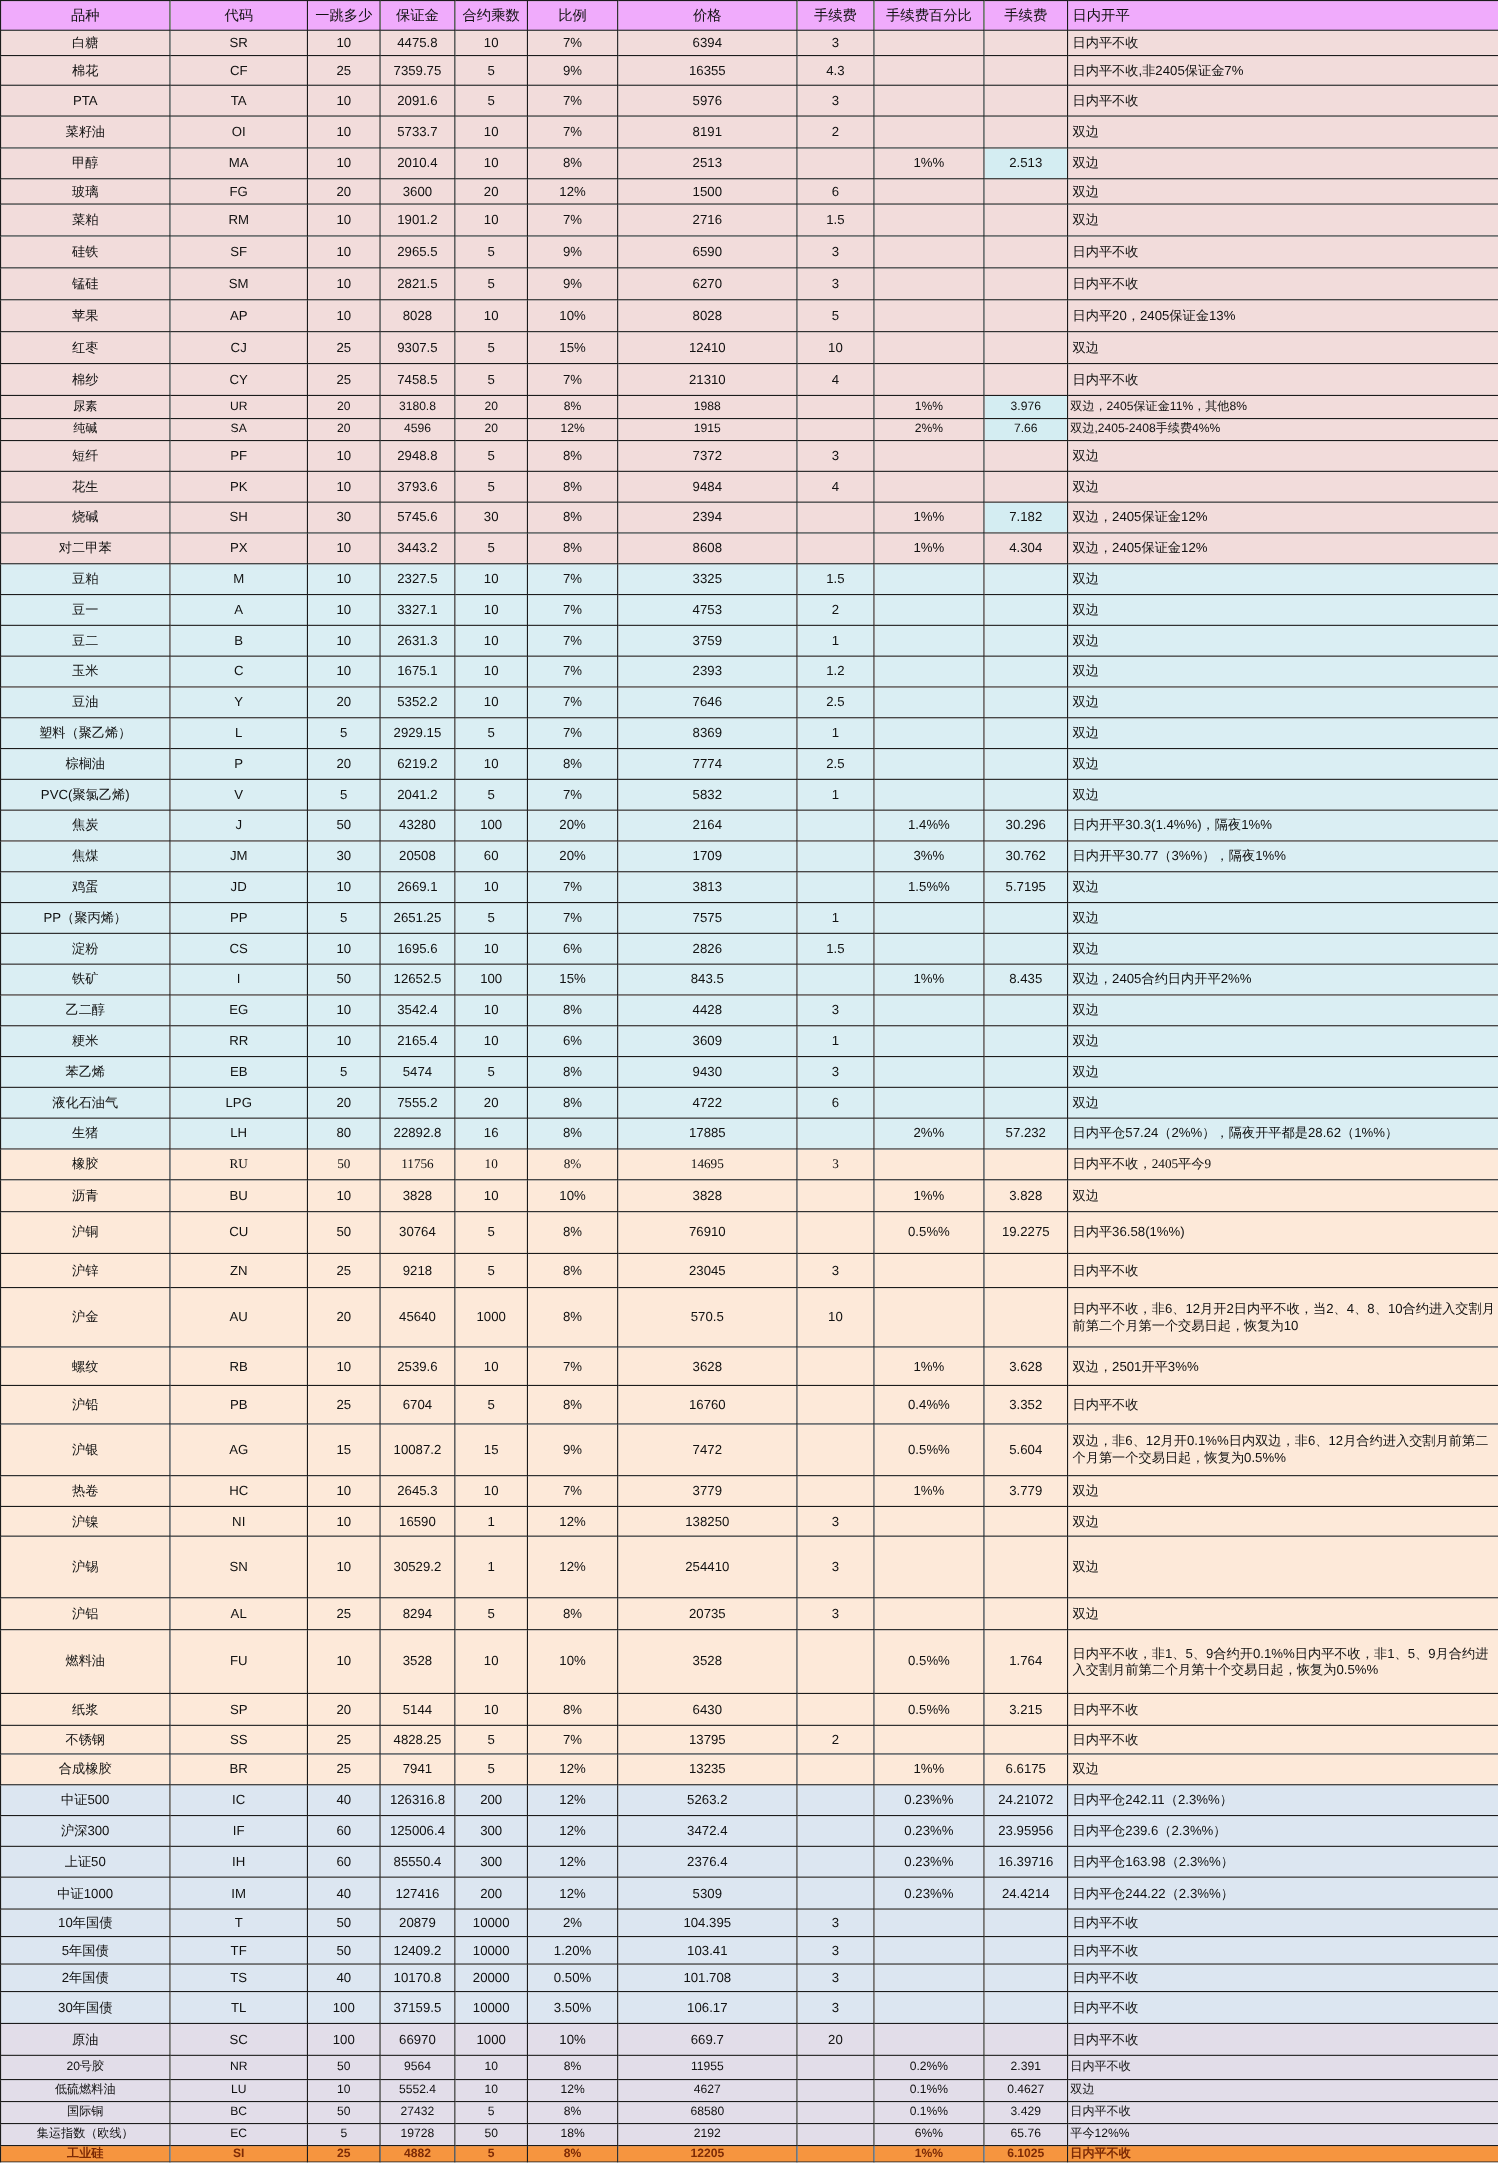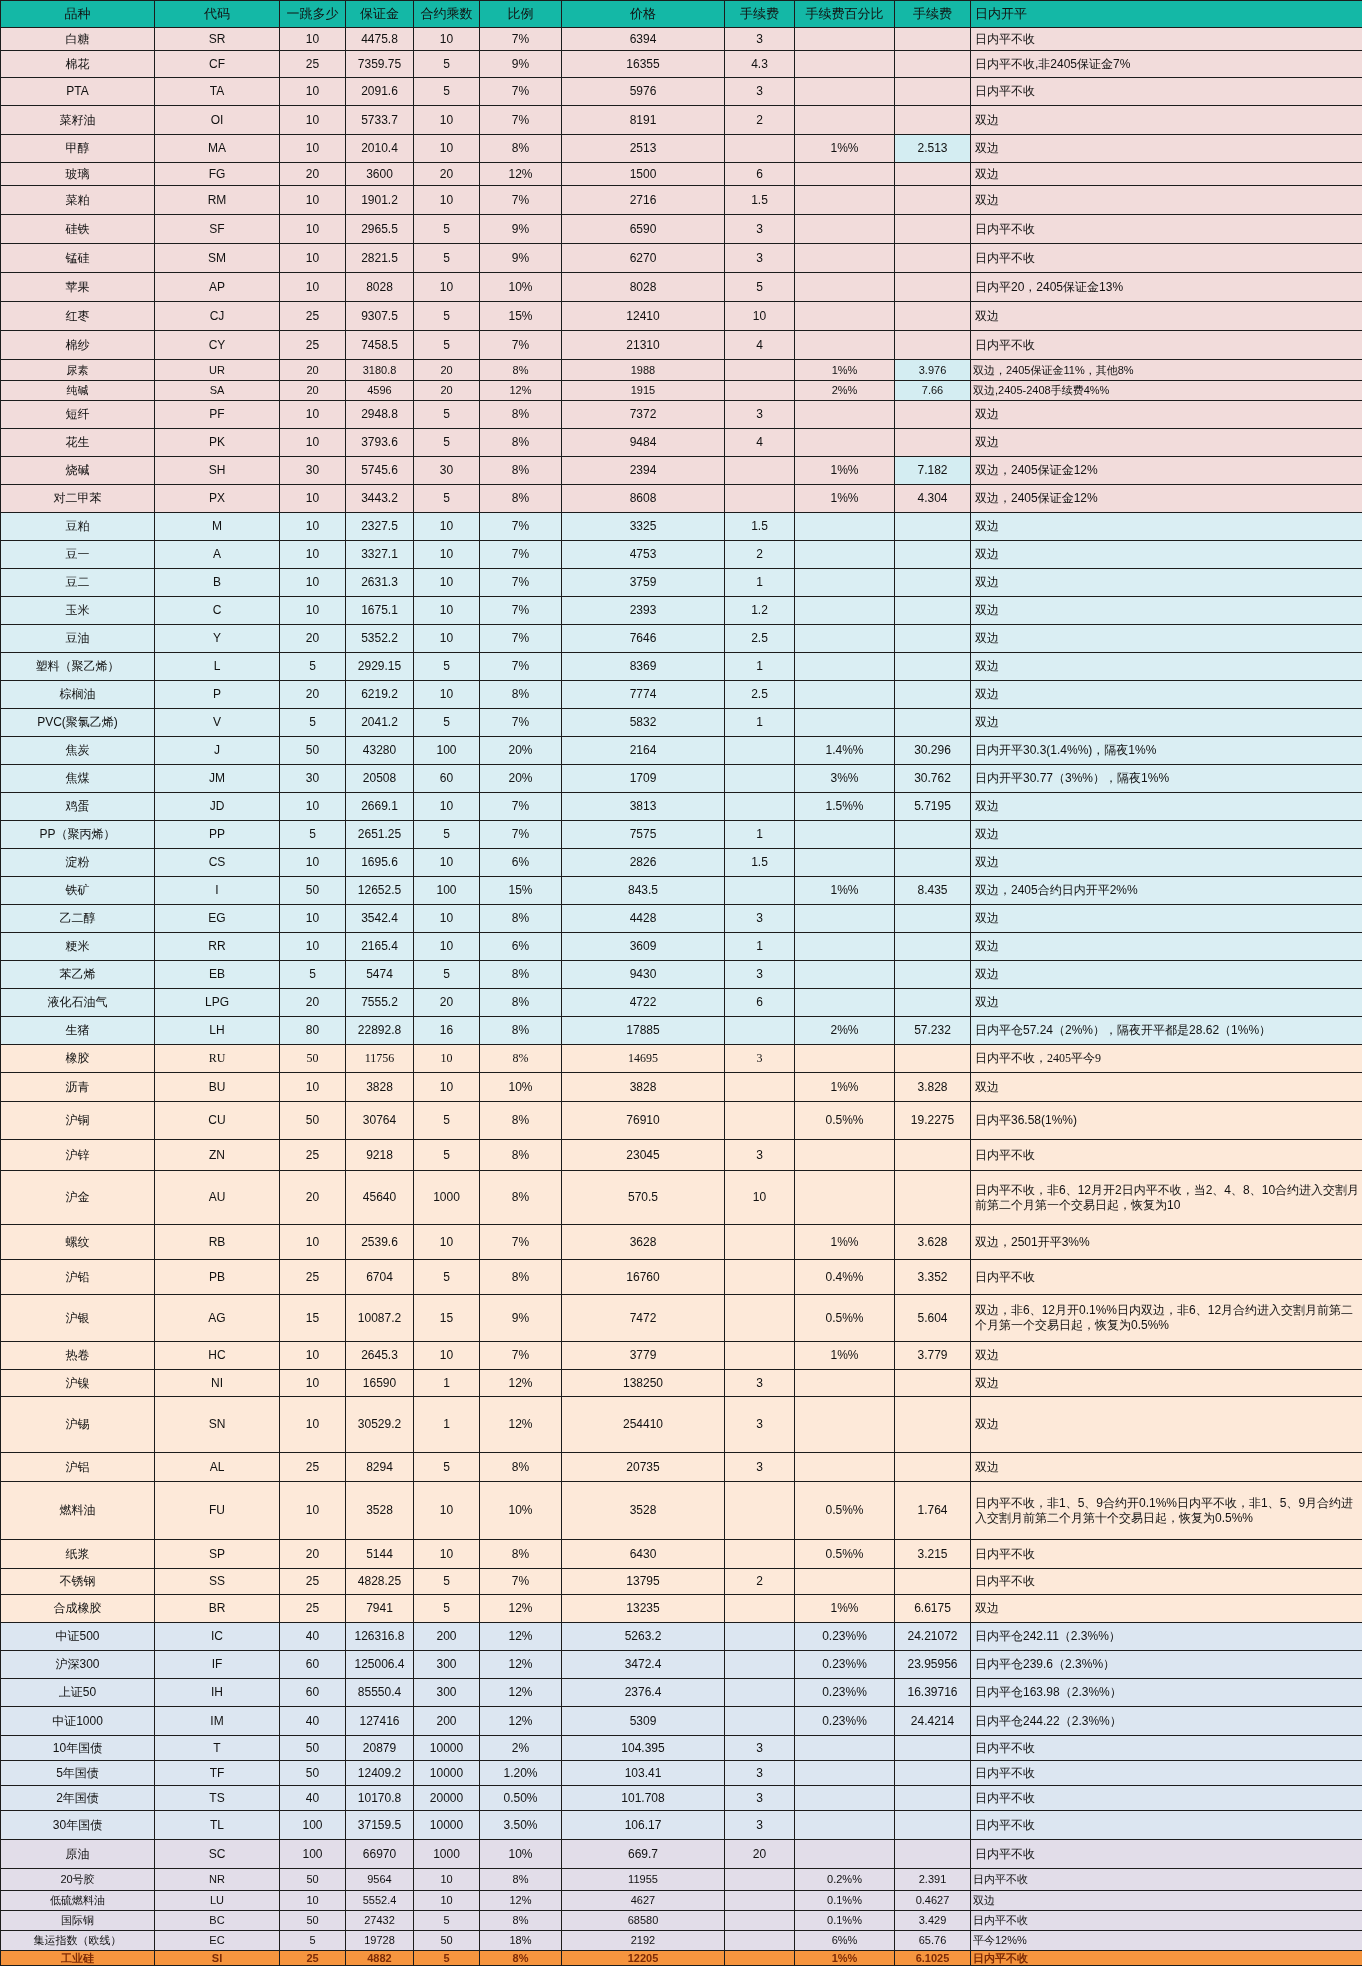--- a/index.html
+++ b/index.html
@@ -1,19 +1,19 @@
 <!DOCTYPE html>
 <html><head>
 <meta charset="utf-8">
 <style>
   html,body{margin:0;padding:0;background:#ffffff;}
   body{width:1362px;font-family:"Liberation Sans","DejaVu Sans",sans-serif;}
   table{border-collapse:collapse;table-layout:fixed;width:1362px;font-size:12px;color:#111;}
   th,td{border:1px solid #1c1c1c;text-align:center;vertical-align:middle;padding:1px 2px;overflow:hidden;line-height:1.25;}
-  thead th{background:#14b8a6;font-weight:normal;font-size:13px;height:24px;}
+  thead th{background:#f0abfc;font-weight:normal;font-size:13px;height:24px;}
   td.note, th.note{text-align:left;padding-left:4px;}
   tr.g-zce td{background:#f2dcdb;}
   tr.g-dce td{background:#daeef3;}
   tr.g-shfe td{background:#fde9d9;}
   tr.g-cffex td{background:#dce6f1;}
   tr.g-ine td{background:#e2dde9;}
   tr.g-new td{background:#f6953f;color:#7d2b06;font-weight:bold;}
   tr td.hl{background:#d4edf2;}
   tr.compact td{font-size:11px;padding:0 2px;line-height:1.1;}
 </style>

